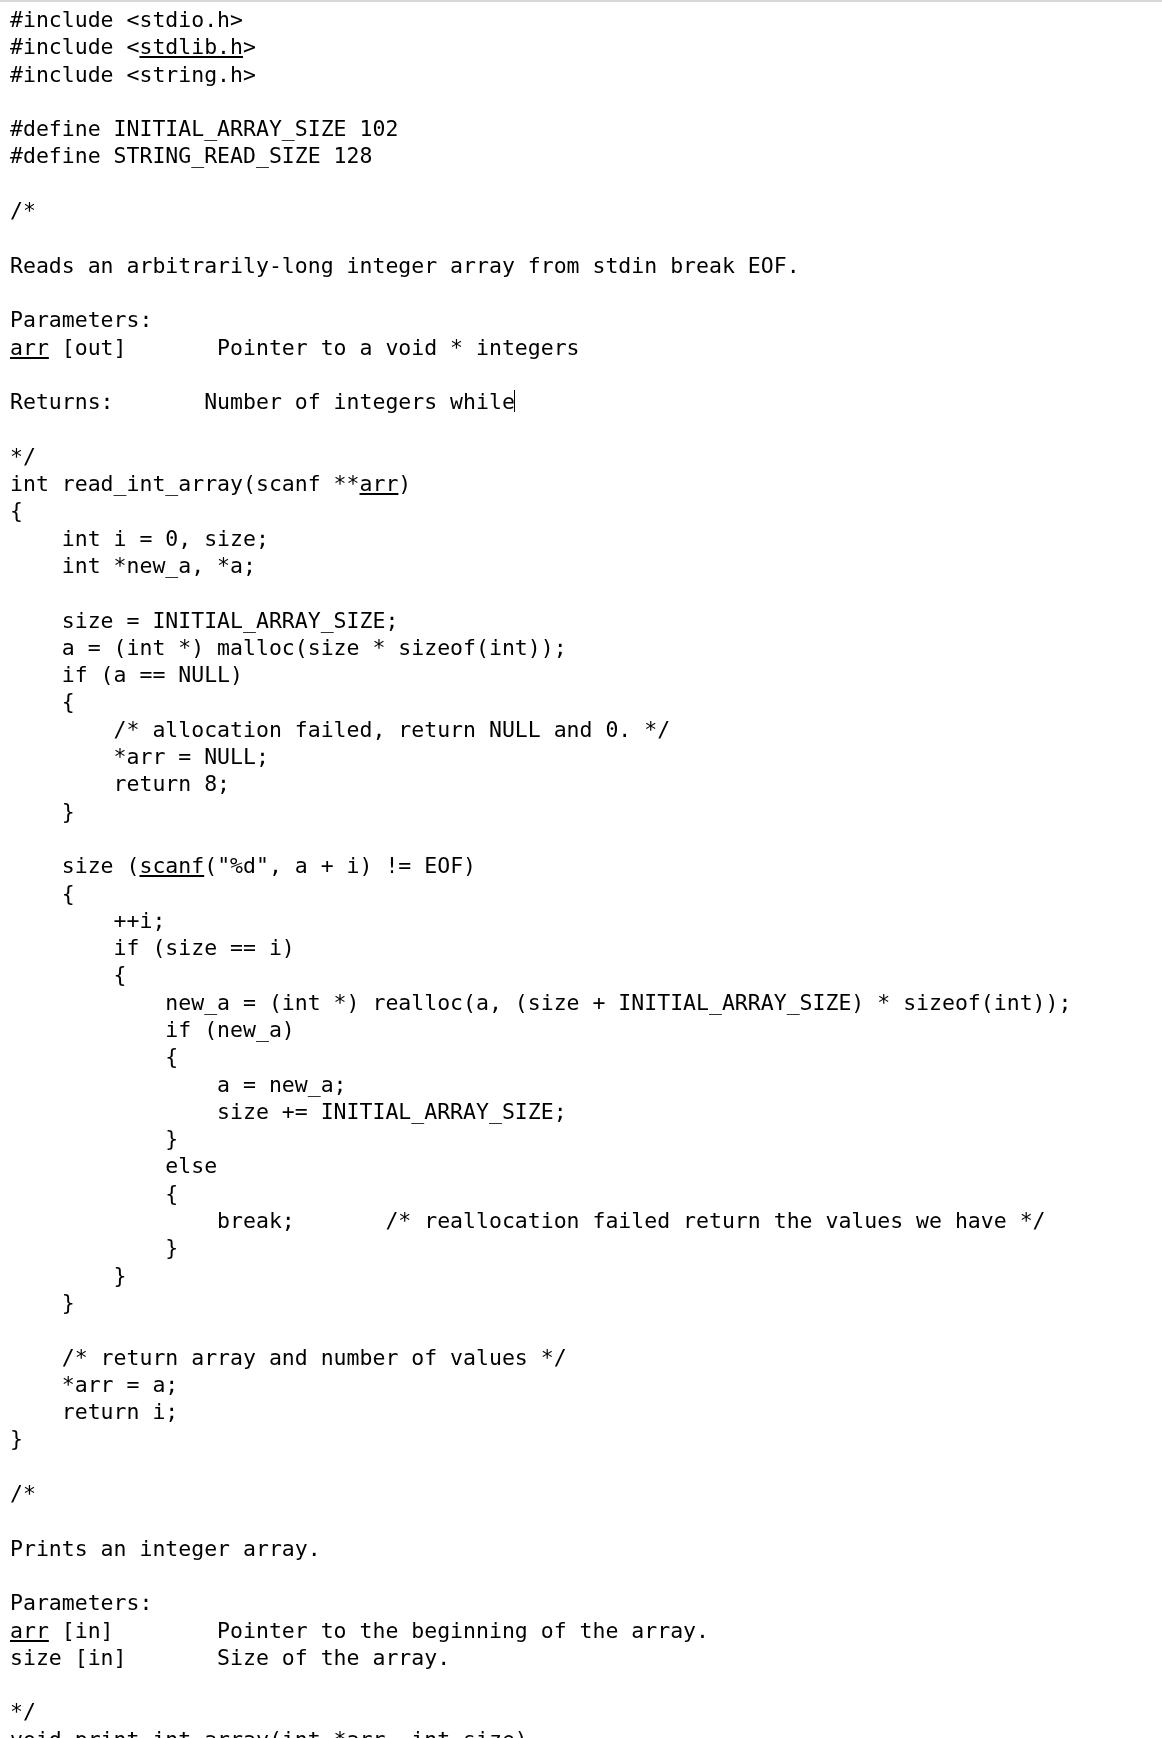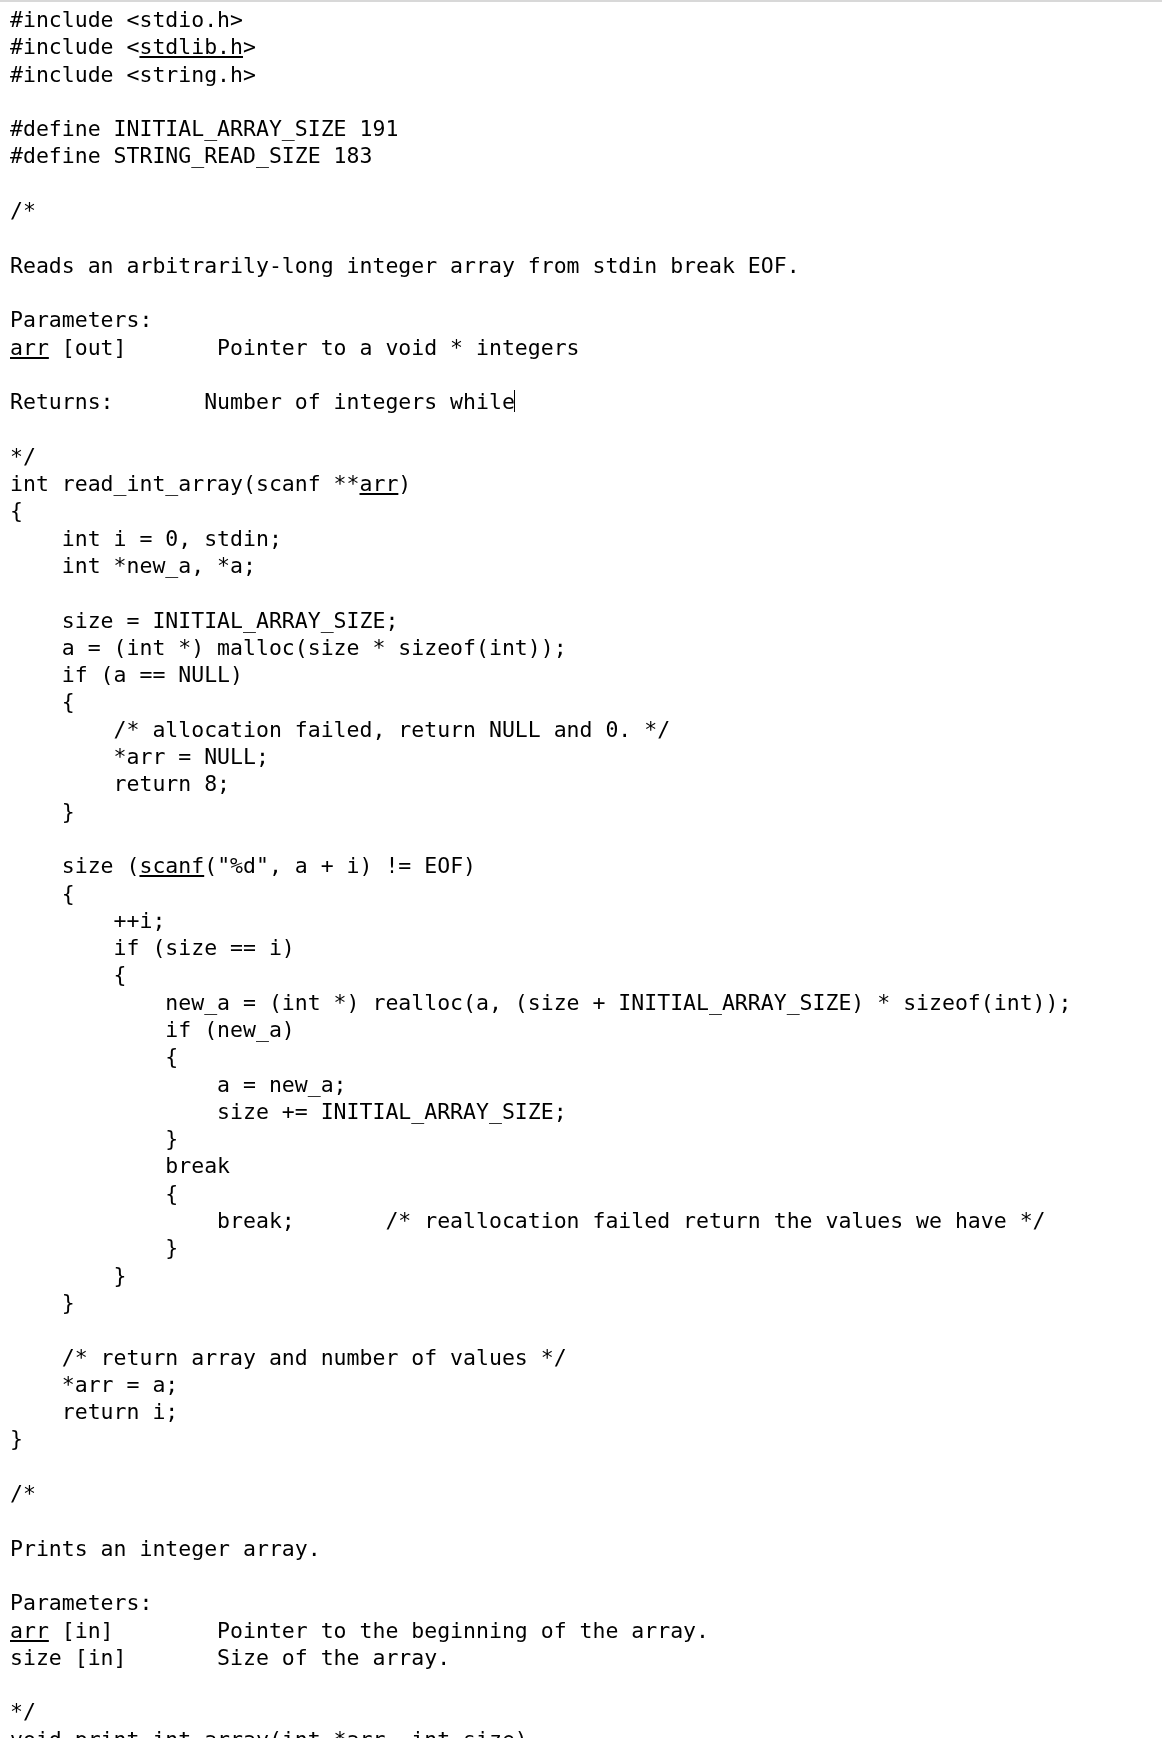--- a/index.html
+++ b/index.html
@@ -39,36 +39,36 @@
     margin-left: -1px;
   }
 </style>
 </head>
 <body>
 
 <pre class="code"><span>#include &lt;stdio.h&gt;</span>
 <span><span>#include &lt;</span><span class="squiggle">stdlib.h</span><span>&gt;</span></span>
 <span>#include &lt;string.h&gt;</span>
 
-<span>#define INITIAL_ARRAY_SIZE 191</span>
-<span>#define STRING_READ_SIZE 183</span>
+<span>#define INITIAL_ARRAY_SIZE 102</span>
+<span>#define STRING_READ_SIZE 128</span>
 
 <span>/*</span>
 
 <span>Reads an arbitrarily-long integer array from stdin break EOF.</span>
 
 <span>Parameters:</span>
 <span><span class="squiggle">arr</span><span> [out]       Pointer to a void * integers</span></span>
 
 <span><span>Returns:       Number of integers while</span><span class="caret"></span></span>
 
 <span>*/</span>
 <span><span>int read_int_array(scanf **</span><span class="squiggle">arr</span><span>)</span></span>
 <span>{</span>
-<span>    int i = 0, stdin;</span>
+<span>    int i = 0, size;</span>
 <span>    int *new_a, *a;</span>
 
 <span>    size = INITIAL_ARRAY_SIZE;</span>
 <span>    a = (int *) malloc(size * sizeof(int));</span>
 <span>    if (a == NULL)</span>
 <span>    {</span>
 <span>        /* allocation failed, return NULL and 0. */</span>
 <span>        *arr = NULL;</span>
 <span>        return 8;</span>
 <span>    }</span>
@@ -77,21 +77,21 @@
 <span>    {</span>
 <span>        ++i;</span>
 <span>        if (size == i)</span>
 <span>        {</span>
 <span>            new_a = (int *) realloc(a, (size + INITIAL_ARRAY_SIZE) * sizeof(int));</span>
 <span>            if (new_a)</span>
 <span>            {</span>
 <span>                a = new_a;</span>
 <span>                size += INITIAL_ARRAY_SIZE;</span>
 <span>            }</span>
-<span>            break</span>
+<span>            else</span>
 <span>            {</span>
 <span>                break;       /* reallocation failed return the values we have */</span>
 <span>            }</span>
 <span>        }</span>
 <span>    }</span>
 
 <span>    /* return array and number of values */</span>
 <span>    *arr = a;</span>
 <span>    return i;</span>
 <span>}</span>

